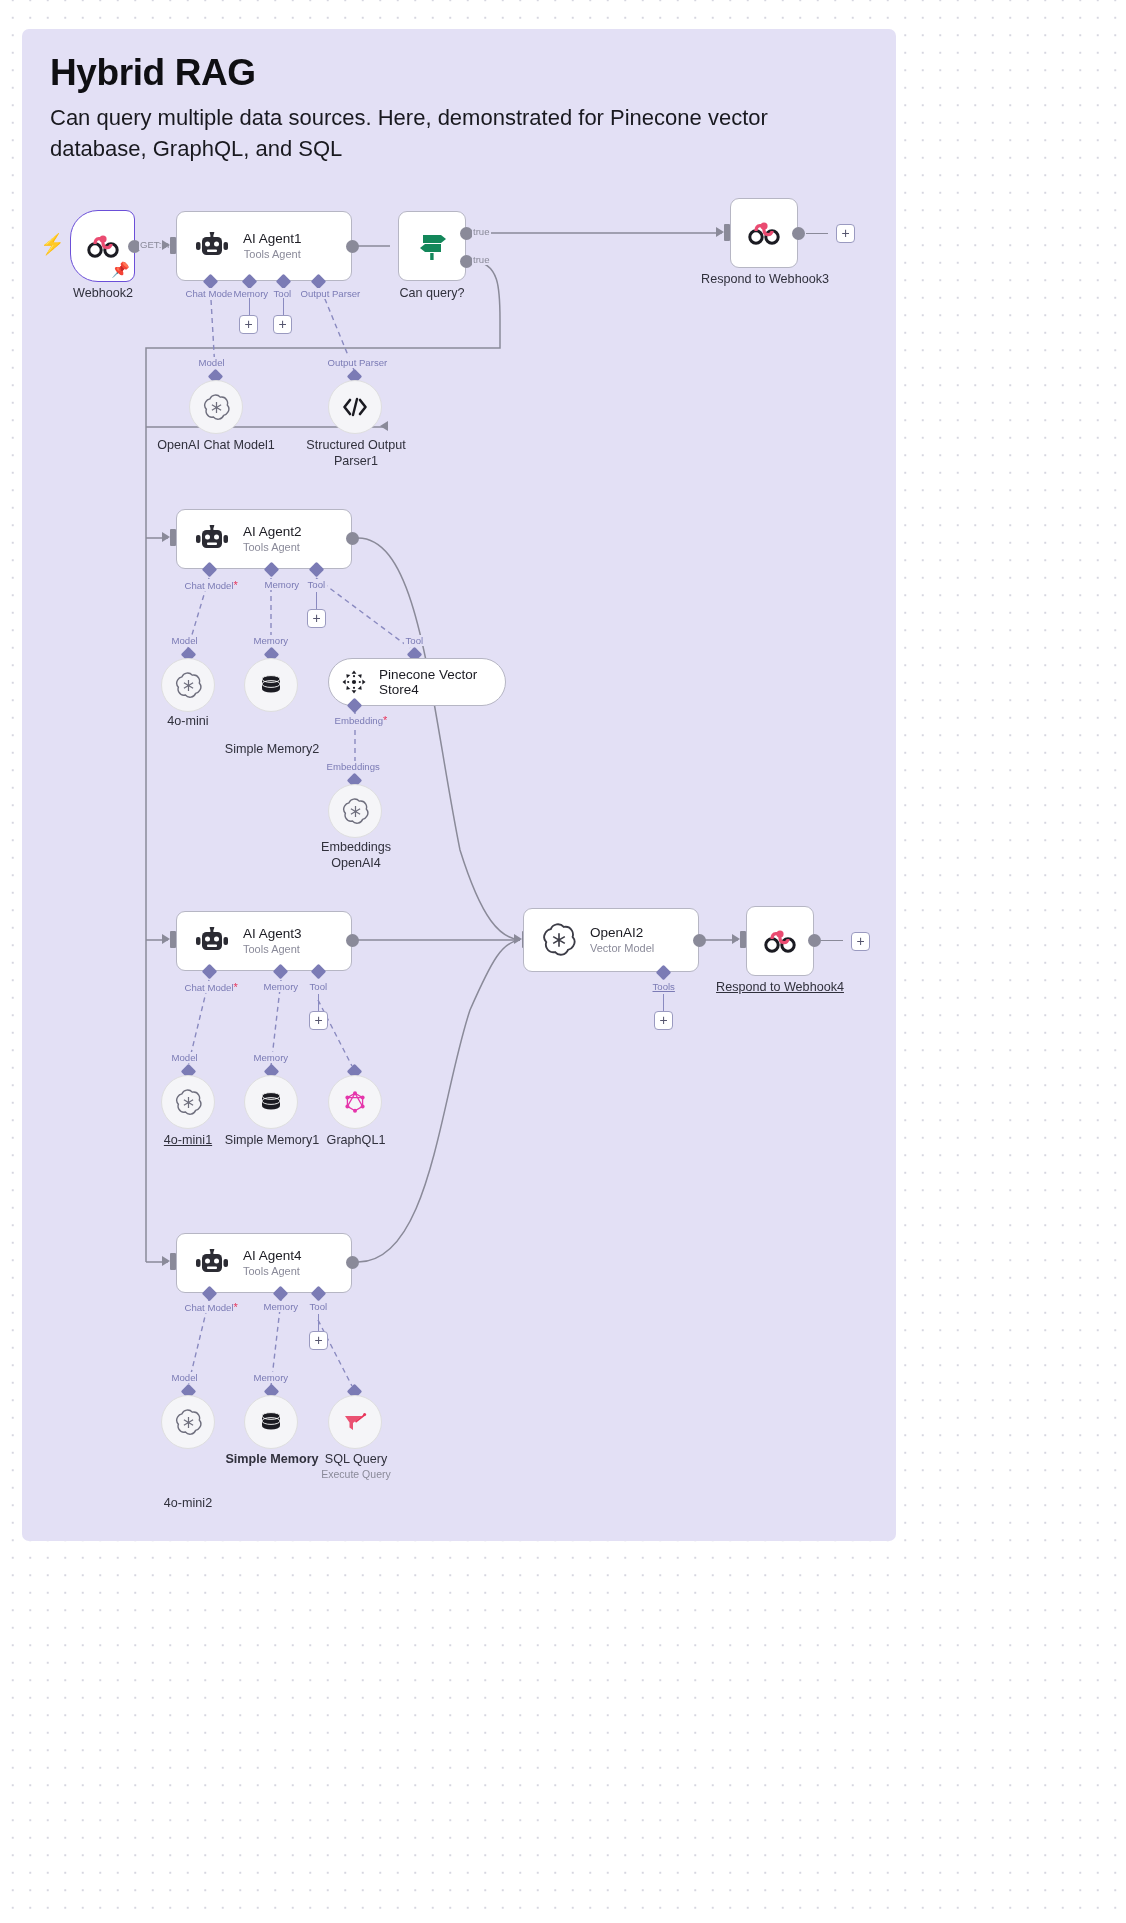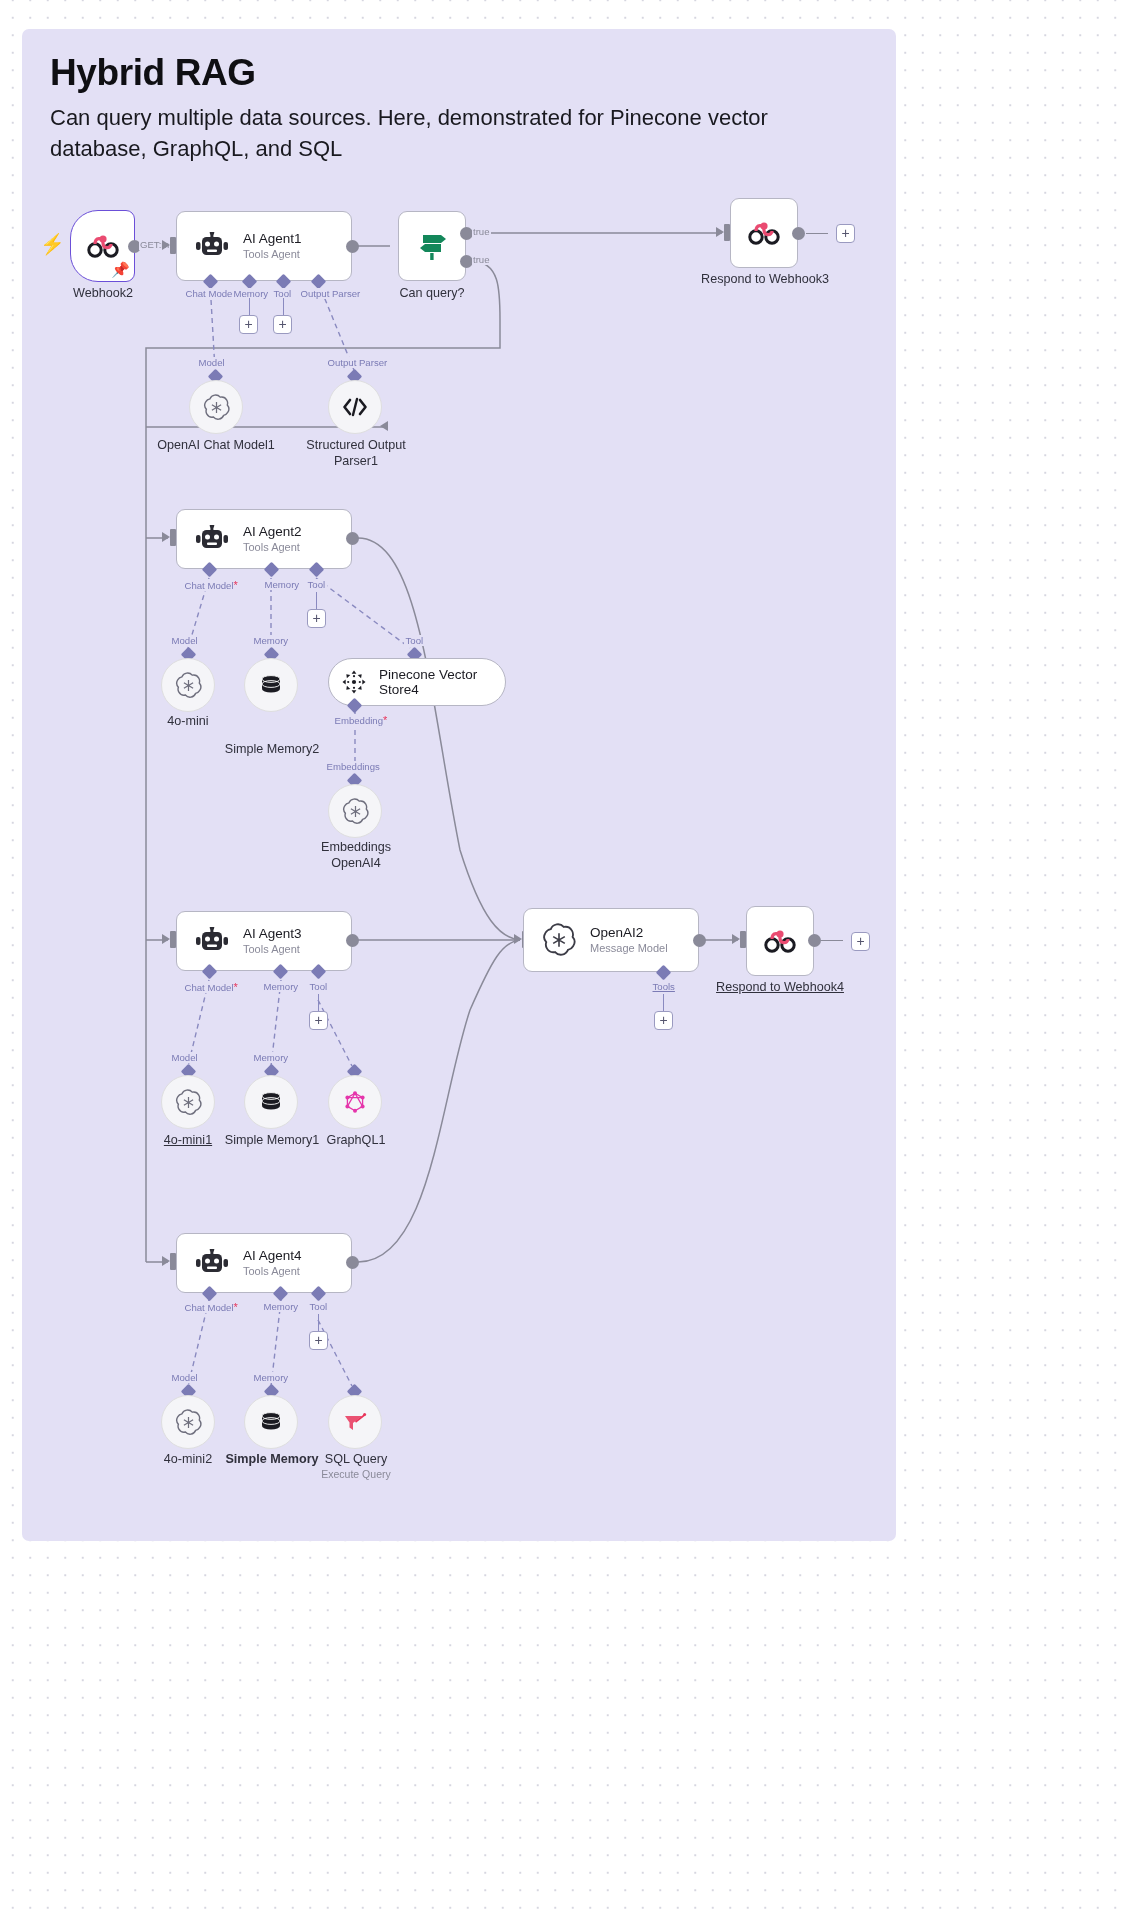--- a/index.html
+++ b/index.html
@@ -229,21 +229,21 @@
       <rect x="7" y="5" width="20" height="18" rx="4.5" fill="#2b2b33"></rect>
       <rect x="1" y="10" width="4.5" height="8" rx="2" fill="#2b2b33"></rect>
       <rect x="28.5" y="10" width="4.5" height="8" rx="2" fill="#2b2b33"></rect>
       <rect x="15.4" y="0" width="3" height="5" fill="#2b2b33"></rect>
       <circle cx="17" cy="0.8" r="2.3" fill="#2b2b33"></circle>
       <circle cx="12.5" cy="12" r="2.5" fill="#fff"></circle>
       <circle cx="21.5" cy="12" r="2.5" fill="#fff"></circle>
       <rect x="12" y="17.5" width="10" height="2.4" rx="1" fill="#fff"></rect>
     </svg>
   </span>
-  <span class="node-text" style="margin-left:14px;">
+  <span class="node-text" style="margin-left:14px;align-items:center;">
     <span class="node-title">AI Agent1</span>
     <span class="node-sub">Tools Agent</span>
   </span>
 </div>
 <div class="odot" style="left:346px; top:240px;"></div>
 
 <div class="diamond" style="left:205px; top:276px;"></div>
 <div class="diamond" style="left:244px; top:276px;"></div>
 <div class="diamond" style="left:278px; top:276px;"></div>
 <div class="diamond" style="left:313px; top:276px;"></div>
@@ -498,21 +498,21 @@
 <div class="istub" style="left:522px; top:931px;"></div>
 <div class="node" style="left:523px; top:908px; width:176px; height:64px; padding-left:18px;">
   <span class="node-icon">
     <svg width="34" height="34" viewBox="0 0 24 24">
       <path d="M21.6 9.8a5.3 5.3 0 0 0-.46-4.4 5.4 5.4 0 0 0-5.8-2.6A5.4 5.4 0 0 0 6.2 4.3 5.4 5.4 0 0 0 2.4 7 5.4 5.4 0 0 0 3 13.5a5.3 5.3 0 0 0 .45 4.4 5.4 5.4 0 0 0 5.8 2.6 5.4 5.4 0 0 0 9.1-1.5 5.4 5.4 0 0 0 3.6-2.6 5.4 5.4 0 0 0-.35-6.6z" fill="none" stroke="#3c3c46" stroke-width="1.3"></path>
       <path d="M12 7.2v9.6M7.9 9.6l8.2 4.8M16.1 9.6l-8.2 4.8" stroke="#3c3c46" stroke-width="1.15" fill="none"></path>
     </svg>
   </span>
   <span class="node-text" style="margin-left:14px;">
     <span class="node-title">OpenAI2</span>
-    <span class="node-sub">Message Model</span>
+    <span class="node-sub">Vector Model</span>
   </span>
 </div>
 <div class="odot" style="left:693px; top:934px;"></div>
 <div class="diamond" style="left:658px; top:967px;"></div>
 <div class="slot" style="left:651px; top:981px;text-decoration:underline;">Tools</div>
 <div class="sline" style="left:663px; top:994px; height:18px;"></div>
 <div class="plus" style="left:654px; top:1011px;">+</div>
 
 <div class="ahead" style="left:732px; top:934px;"></div>
 <div class="istub" style="left:740px; top:931px;"></div>
@@ -564,21 +564,21 @@
 <div class="slot" style="left:170px; top:1372px;">Model</div>
 <div class="diamond" style="left:183px; top:1386px;"></div>
 <div class="rnode" style="left:161px; top:1395px;">
   <span class="node-icon">
     <svg width="27" height="27" viewBox="0 0 24 24">
       <path d="M21.6 9.8a5.3 5.3 0 0 0-.46-4.4 5.4 5.4 0 0 0-5.8-2.6A5.4 5.4 0 0 0 6.2 4.3 5.4 5.4 0 0 0 2.4 7 5.4 5.4 0 0 0 3 13.5a5.3 5.3 0 0 0 .45 4.4 5.4 5.4 0 0 0 5.8 2.6 5.4 5.4 0 0 0 9.1-1.5 5.4 5.4 0 0 0 3.6-2.6 5.4 5.4 0 0 0-.35-6.6z" fill="none" stroke="#6e6e7d" stroke-width="1.25"></path>
       <path d="M12 7.2v9.6M7.9 9.6l8.2 4.8M16.1 9.6l-8.2 4.8" stroke="#6e6e7d" stroke-width="1.1" fill="none"></path>
     </svg>
   </span>
 </div>
-<div class="nlabel" style="left:141px; top:1452px; width:94px;text-align:center;">4o-mini2</div>
+<div class="nlabel" style="left:141px; top:1496px; width:94px;text-align:center;">4o-mini2</div>
 
 <div class="slot" style="left:252px; top:1372px;">Memory</div>
 <div class="diamond" style="left:266px; top:1386px;"></div>
 <div class="rnode" style="left:244px; top:1395px;">
   <span class="node-icon">
     <svg width="26" height="26" viewBox="0 0 26 26">
       <ellipse cx="13" cy="7" rx="9" ry="3.4" fill="#1b1b22"></ellipse>
       <rect x="4" y="7" width="18" height="4.6" fill="#1b1b22"></rect>
       <ellipse cx="13" cy="12" rx="9" ry="3.4" fill="#1b1b22"></ellipse>
       <rect x="4" y="12" width="18" height="4.6" fill="#1b1b22"></rect>

